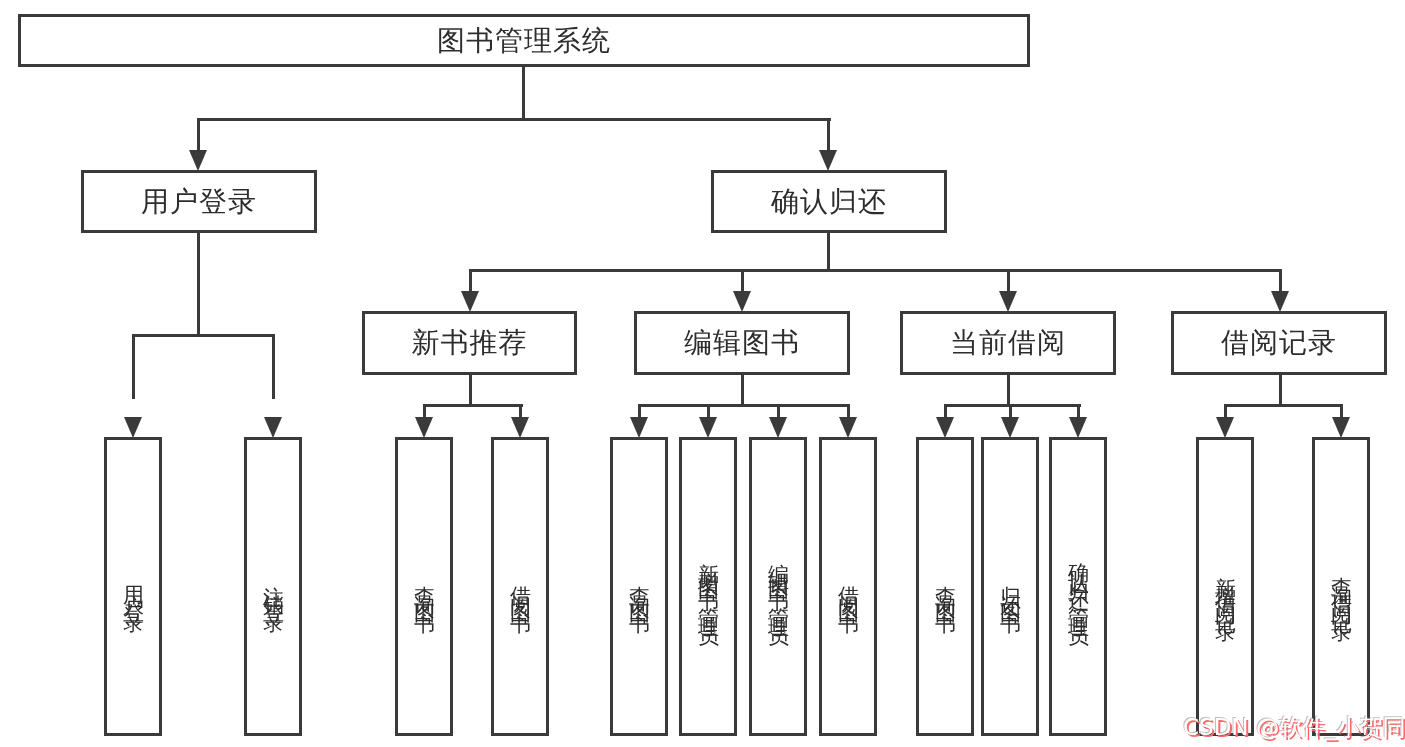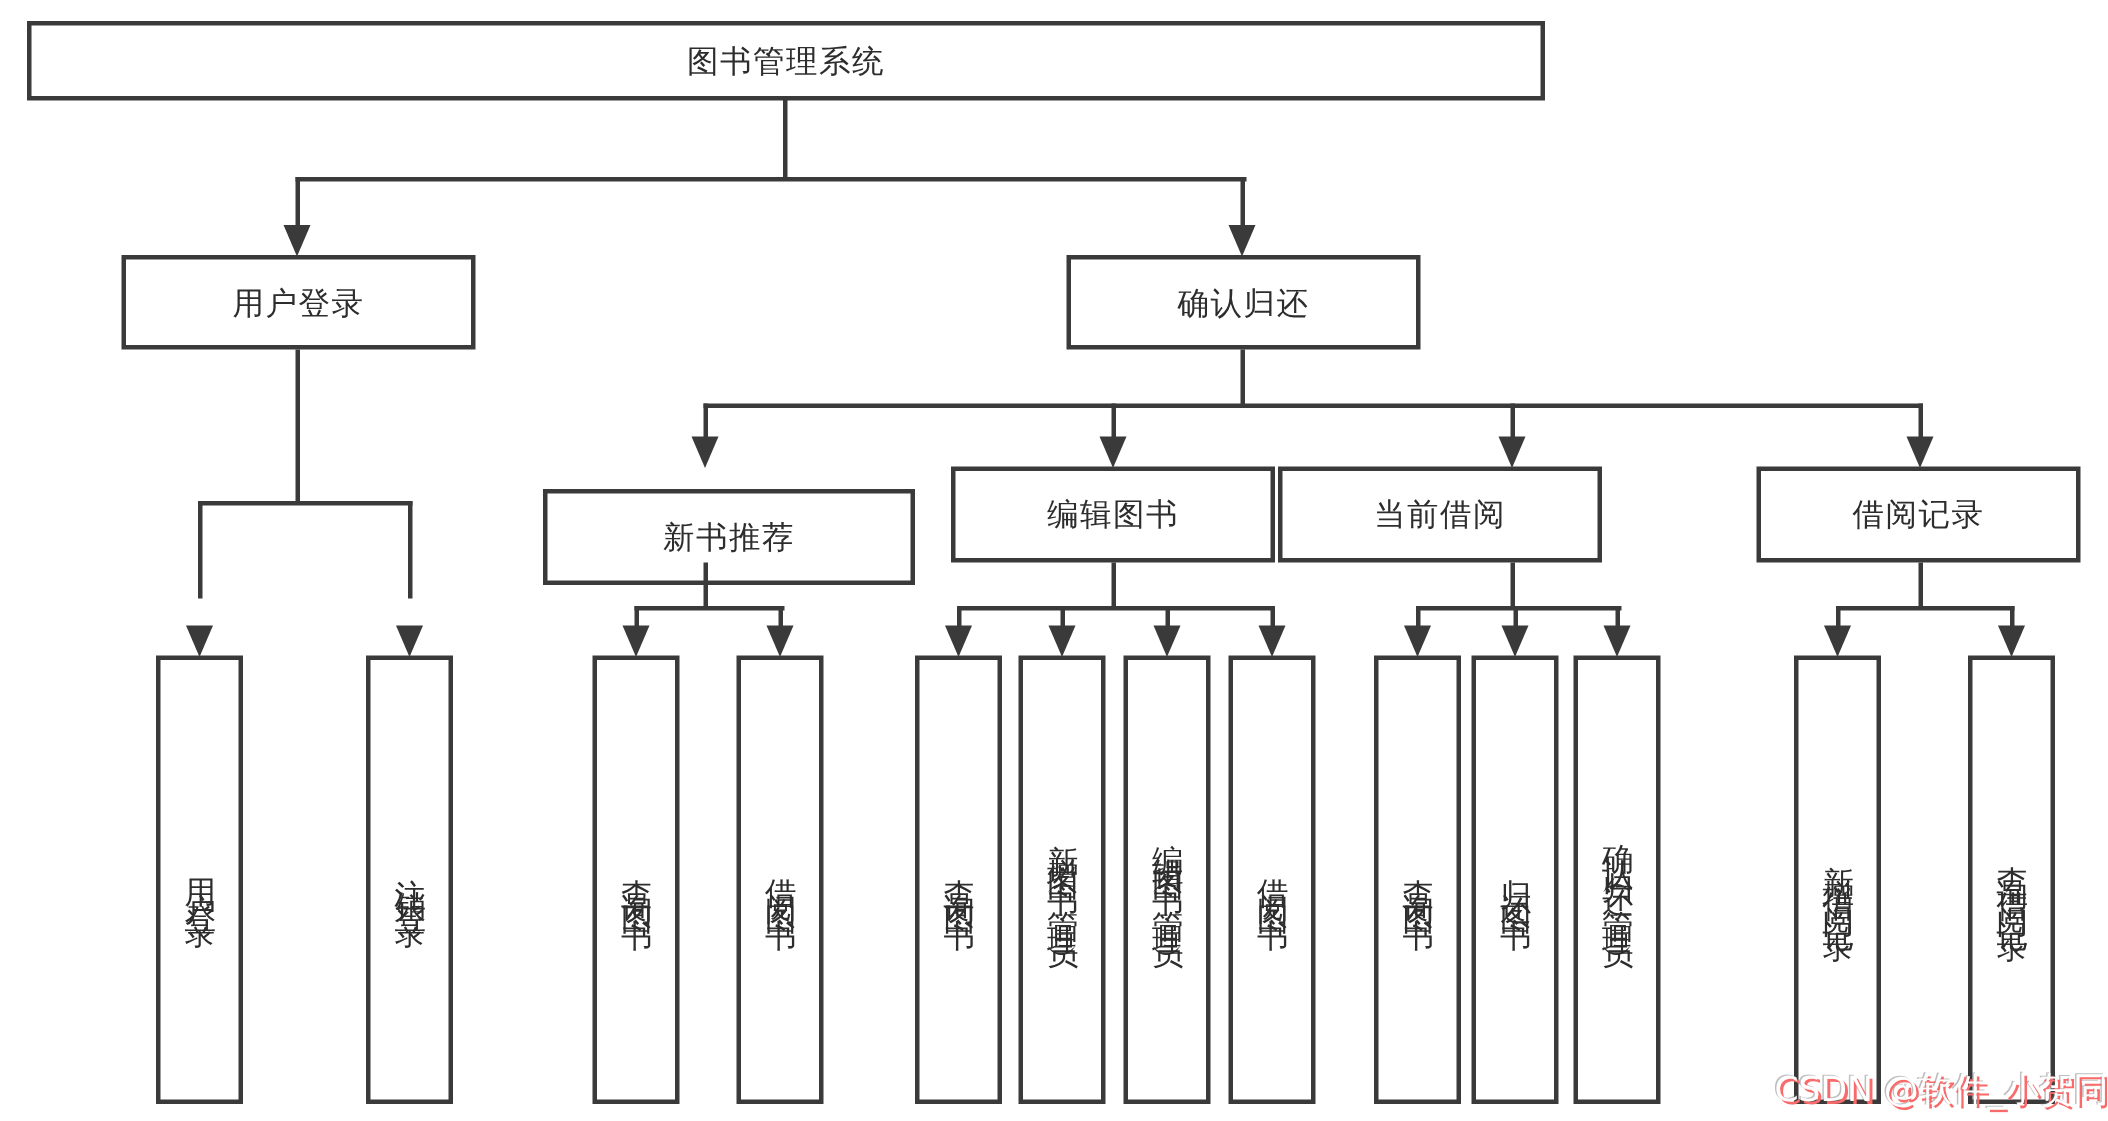--- a/index.html
+++ b/index.html
@@ -13,21 +13,21 @@
     position:relative;width:1405px;height:747px;background:#ffffff;
     font-family:"DejaVu Sans","Liberation Sans",sans-serif;
     overflow:hidden;
   }
   .node{
     position:absolute;box-sizing:border-box;background:#ffffff;
     border:3px solid var(--line);
     display:flex;align-items:center;justify-content:center;
     color:var(--text);
   }
-  .node.hz{font-size:21px;letter-spacing:1px;}
+  .node.hz{font-size:28px;letter-spacing:1px;}
   .node.vt .lbl{
     writing-mode:vertical-rl;
     font-size:21px;
     letter-spacing:9px;
     line-height:1;
   }
   .seg{position:absolute;background:var(--line);}
   .ah{
     position:absolute;width:0;height:0;
     border-left:9px solid transparent;
@@ -52,29 +52,29 @@
   </div>
 
   <div class="node hz" style="left:81px;top:170px;width:236px;height:63px;">
     <span class="lbl">用户登录</span>
   </div>
 
   <div class="node hz" style="left:711px;top:170px;width:236px;height:63px;">
     <span class="lbl">确认归还</span>
   </div>
 
-  <div class="node hz" style="left:362px;top:326px;width:248px;height:64px;">
+  <div class="node hz" style="left:362px;top:311px;width:215px;height:64px;">
     <span class="lbl">新书推荐</span>
   </div>
 
   <div class="node hz" style="left:634px;top:311px;width:216px;height:64px;">
     <span class="lbl">编辑图书</span>
   </div>
 
-  <div class="node hz" style="left:852px;top:311px;width:216px;height:64px;">
+  <div class="node hz" style="left:900px;top:311px;width:216px;height:64px;">
     <span class="lbl">当前借阅</span>
   </div>
 
   <div class="node hz" style="left:1171px;top:311px;width:216px;height:64px;">
     <span class="lbl">借阅记录</span>
   </div>
 
   <div class="node vt" style="left:104px;top:437px;width:58px;height:299px;">
     <span class="lbl">用户登录</span>
   </div>

